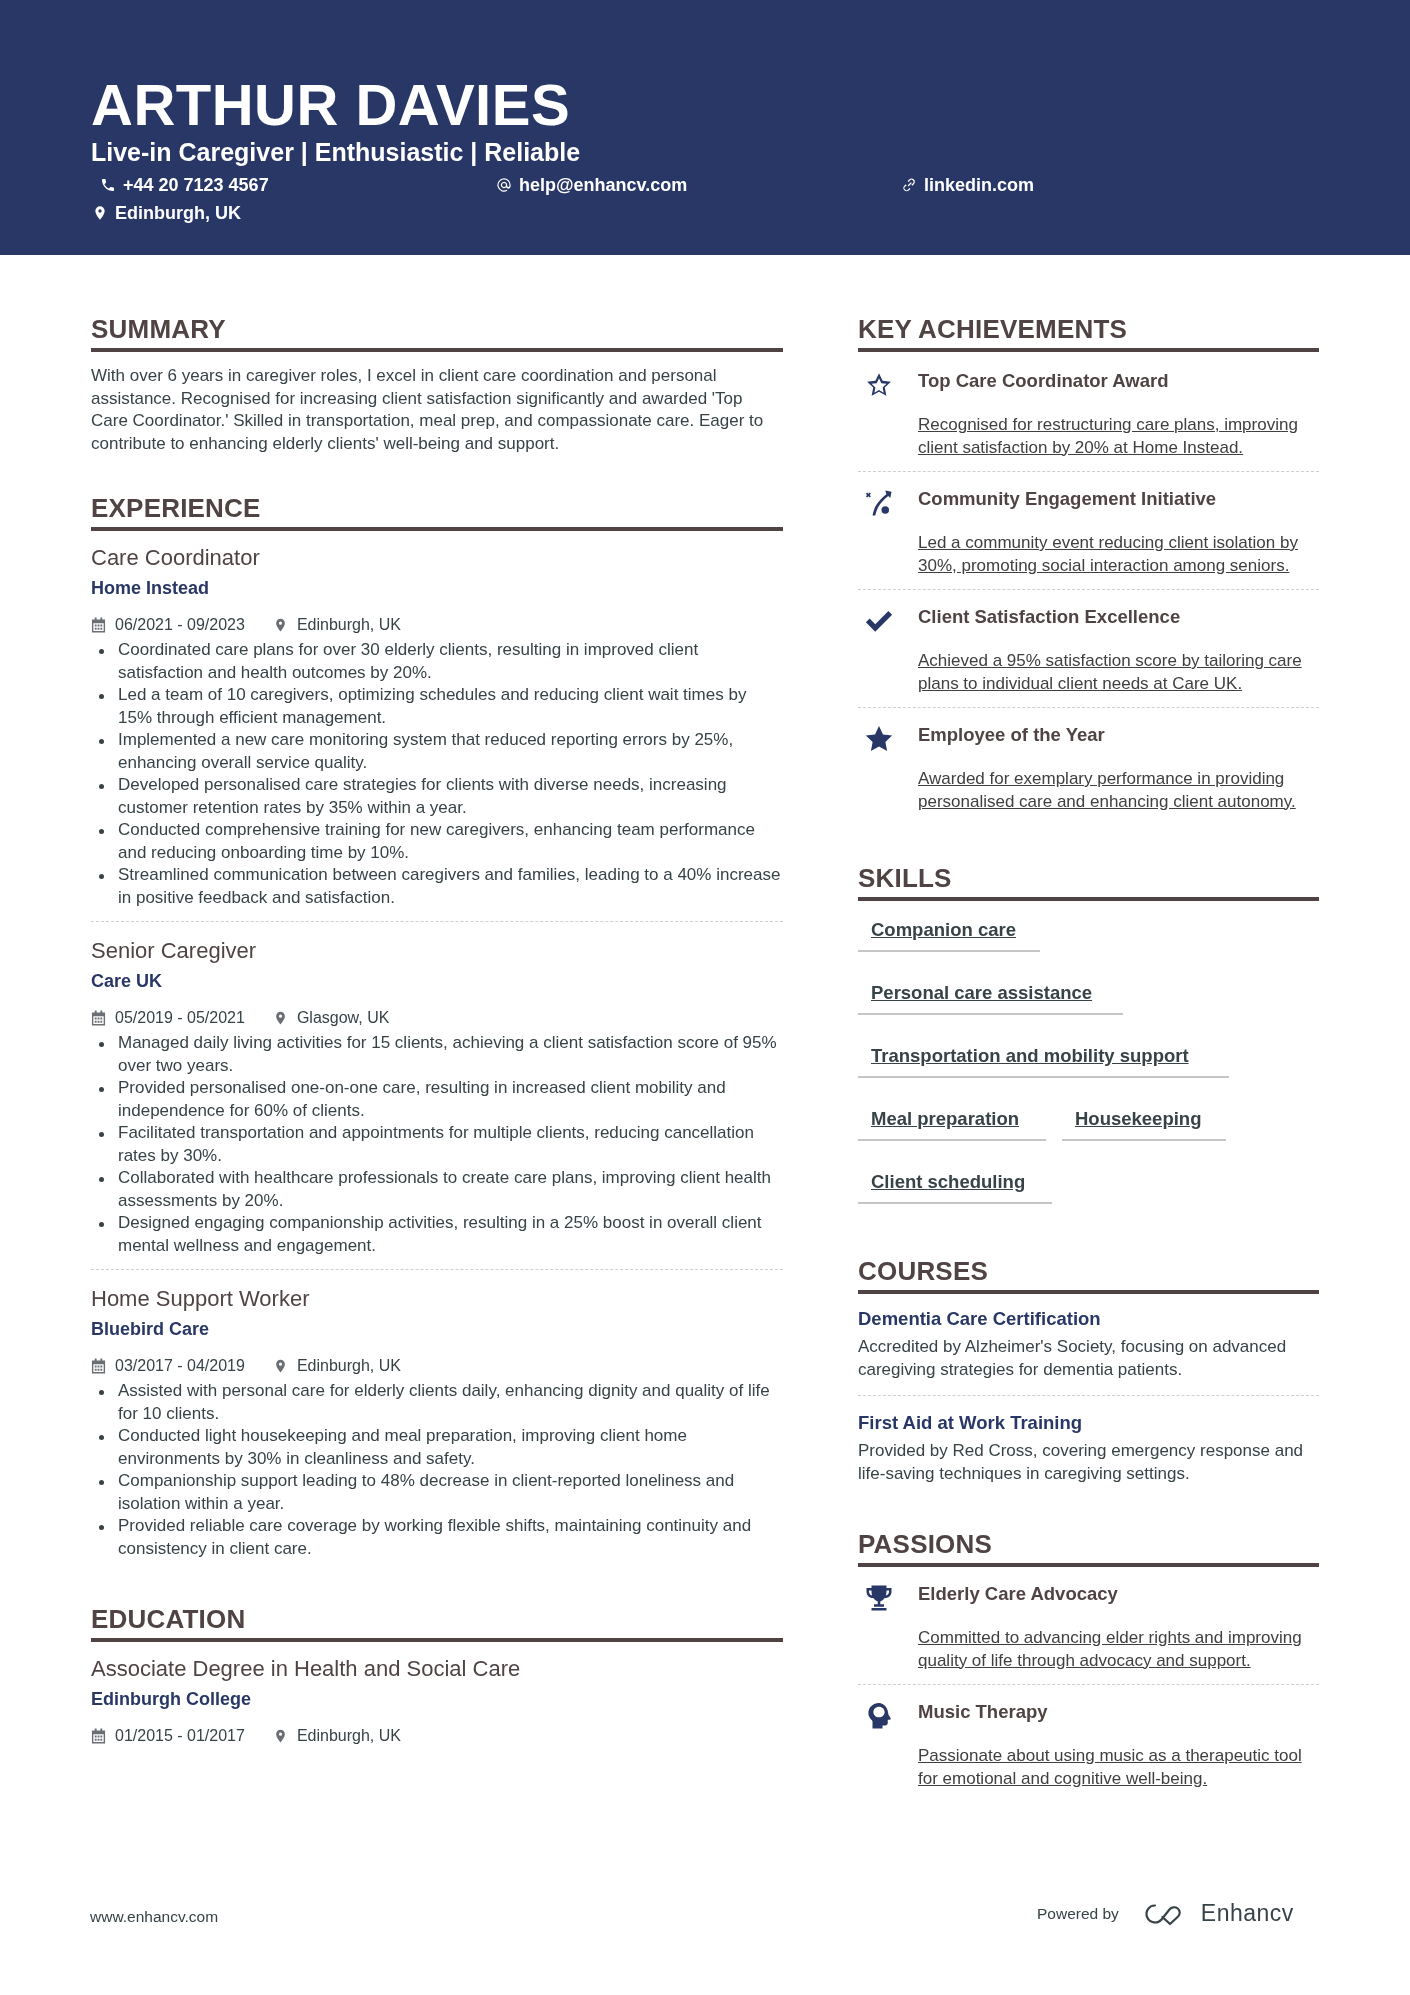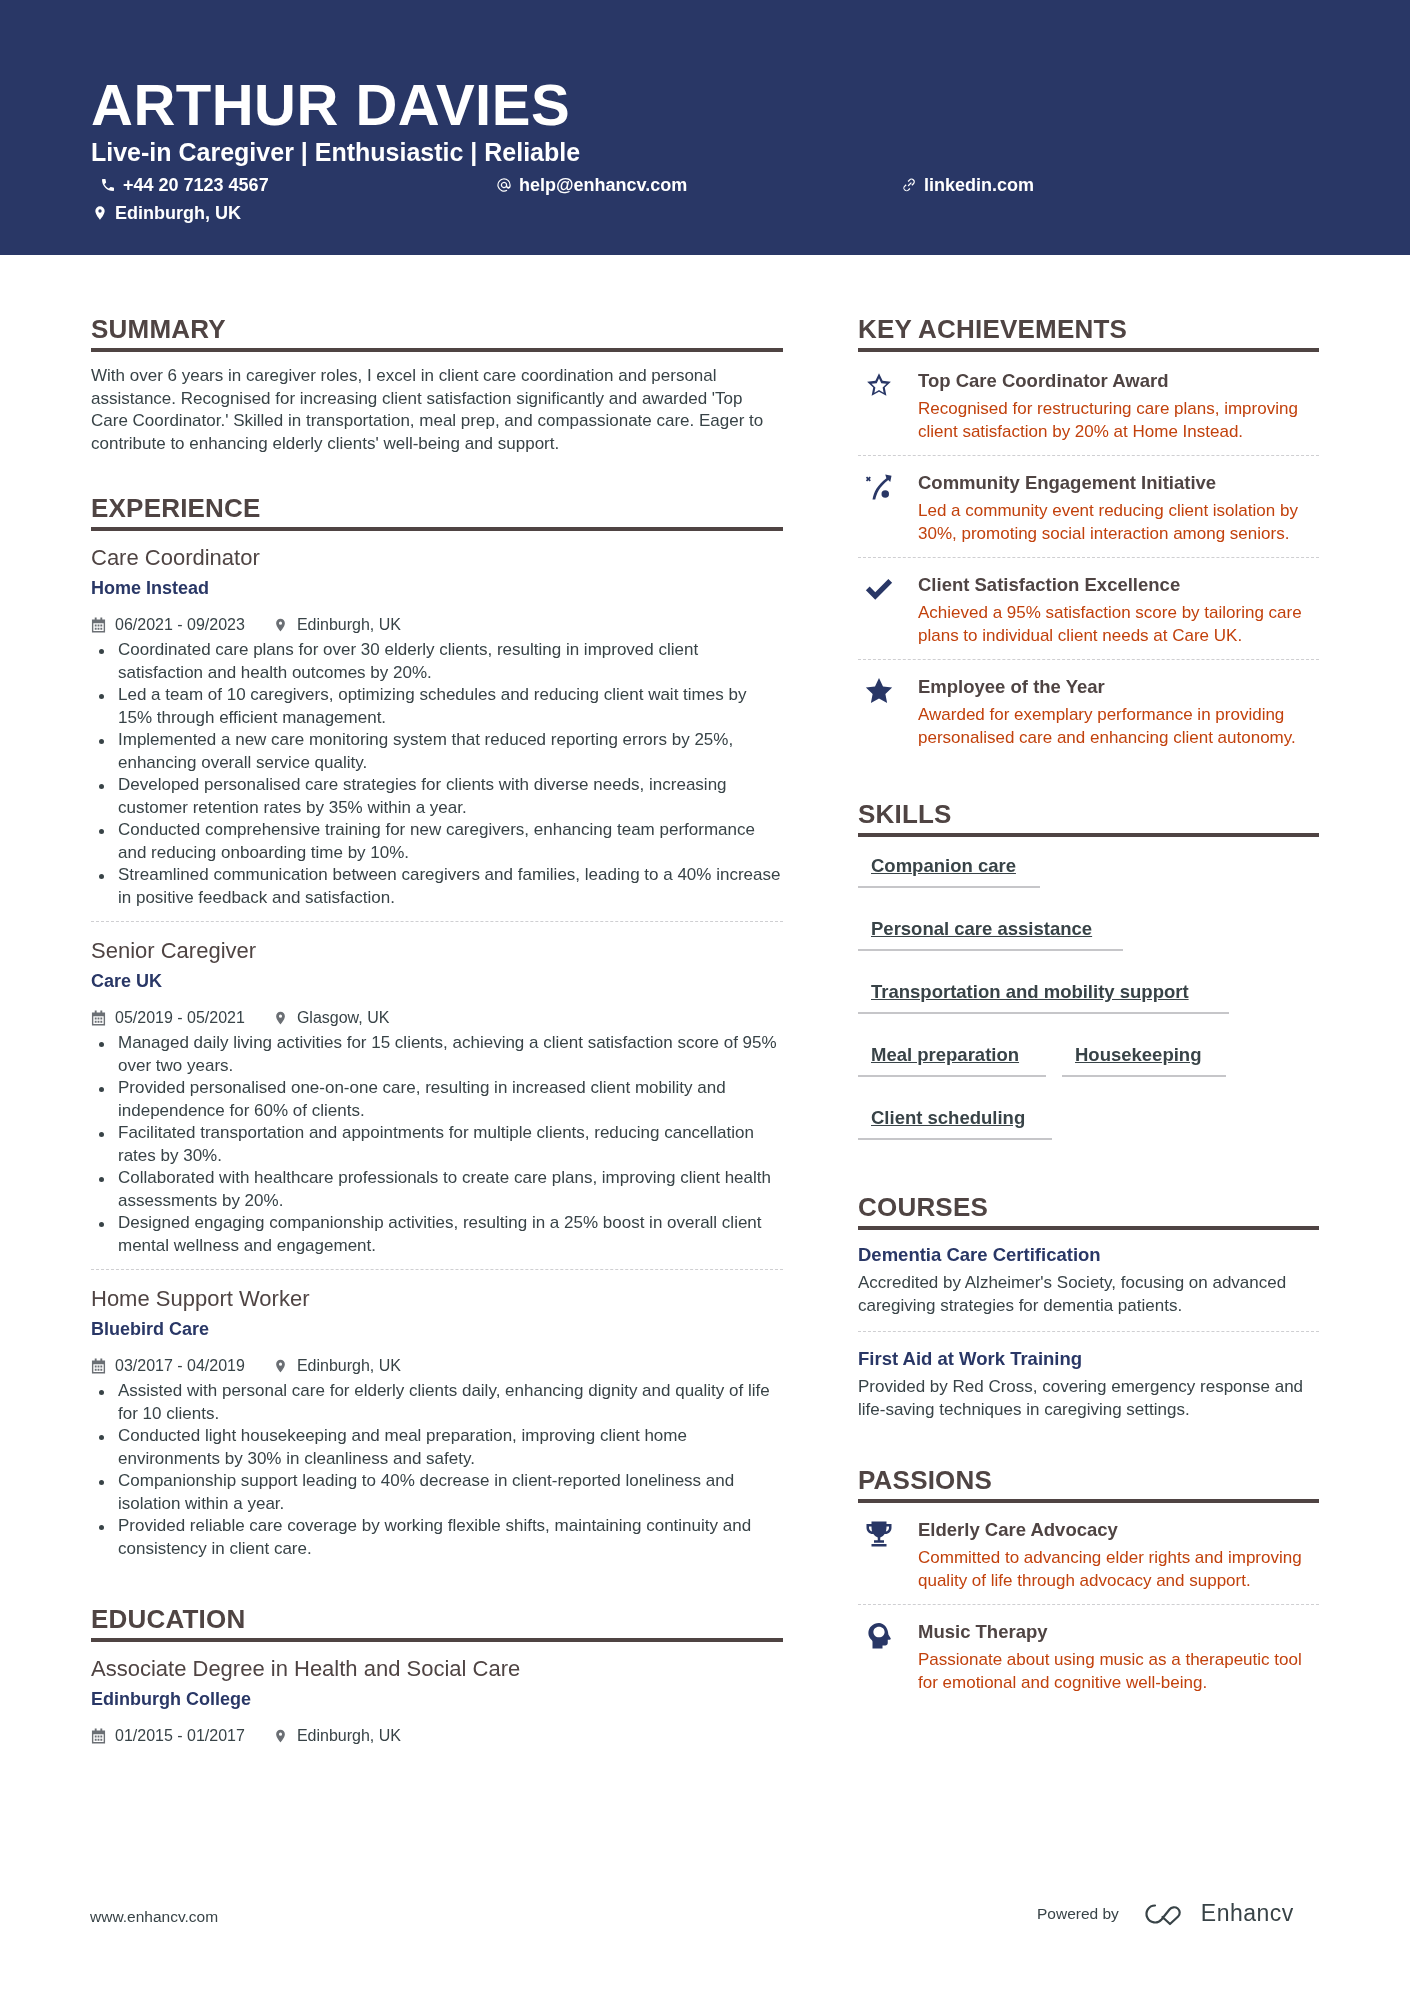--- a/index.html
+++ b/index.html
@@ -27,21 +27,21 @@
   .bullets { list-style: none; margin-top: 3px; }
   .bullets li { position: relative; padding-left: 27px; font-size: 17px; line-height: 22.5px; color: #384347; }
   .bullets li::before { content: ""; position: absolute; left: 8px; top: 10px; width: 5px; height: 5px; border-radius: 50%; background: #384347; }
   .dash { border-top: 1.5px dashed #cfcfd2; }
   .exp-block { padding: 0; }
 
   .ach { display: flex; padding: 14px 0 12px 0; }
   .ach .icon { width: 60px; flex: none; padding-left: 6px; padding-top: 2px; }
   .ach .icon svg { width: 30px; height: 30px; fill: #293766; }
   .ach .title { font-size: 18.5px; font-weight: bold; color: #4f4443; line-height: 26px; }
-  .ach .desc { font-size: 17px; line-height: 22.5px; color: #c2410c; margin-top: 4px; }
+  .ach .desc { font-size: 17px; line-height: 22.5px; color: #404040; margin-top: 20px; text-decoration: underline; }
 
   .skills { display: flex; flex-wrap: wrap; gap: 0 28px; text-decoration: underline; }
   .skill { font-size: 18.5px; font-weight: bold; color: #384347; padding: 12px 13px 8px 13px; border-bottom: 2px solid #c6c6c9; margin-bottom: 16px; line-height: 25px; }
 
   .course-title { font-size: 18.5px; font-weight: bold; color: #293766; line-height: 26px; }
   .course-desc { font-size: 17px; line-height: 22.5px; color: #384347; margin-top: 4px; }
 
   .footer-left { position: absolute; left: 90px; top: 1908px; font-size: 15.5px; color: #384347; }
   .footer-right { position: absolute; left: 1037px; top: 1900px; display: flex; align-items: center; gap: 24px; }
   .footer-right .powered { font-size: 15.5px; color: #384347; }
@@ -160,21 +160,21 @@
         <div class="item">
           <svg viewBox="0 0 24 24">
               <path d="M12 2a7 7 0 0 0-7 7c0 5.2 7 13 7 13s7-7.8 7-13a7 7 0 0 0-7-7zm0 9.5A2.5 2.5 0 1 1 12 6.5a2.5 2.5 0 0 1 0 5z"></path>
             </svg>
           <span>Edinburgh, UK</span>
         </div>
       </div>
       <ul class="bullets">
         <li>Assisted with personal care for elderly clients daily, enhancing dignity and quality of life for 10 clients.</li>
         <li>Conducted light housekeeping and meal preparation, improving client home environments by 30% in cleanliness and safety.</li>
-        <li>Companionship support leading to 40% decrease in client-reported loneliness and isolation within a year.</li>
+        <li>Companionship support leading to 48% decrease in client-reported loneliness and isolation within a year.</li>
         <li>Provided reliable care coverage by working flexible shifts, maintaining continuity and consistency in client care.</li>
       </ul>
     </div>
   </div>
 
   <div style="margin-top:42px;">
     <div class="section-title" style="margin-bottom:12px;">EDUCATION</div>
     <div class="exp-block">
       <div class="exp-title">Associate Degree in Health and Social Care</div>
       <div class="exp-company">Edinburgh College</div>

